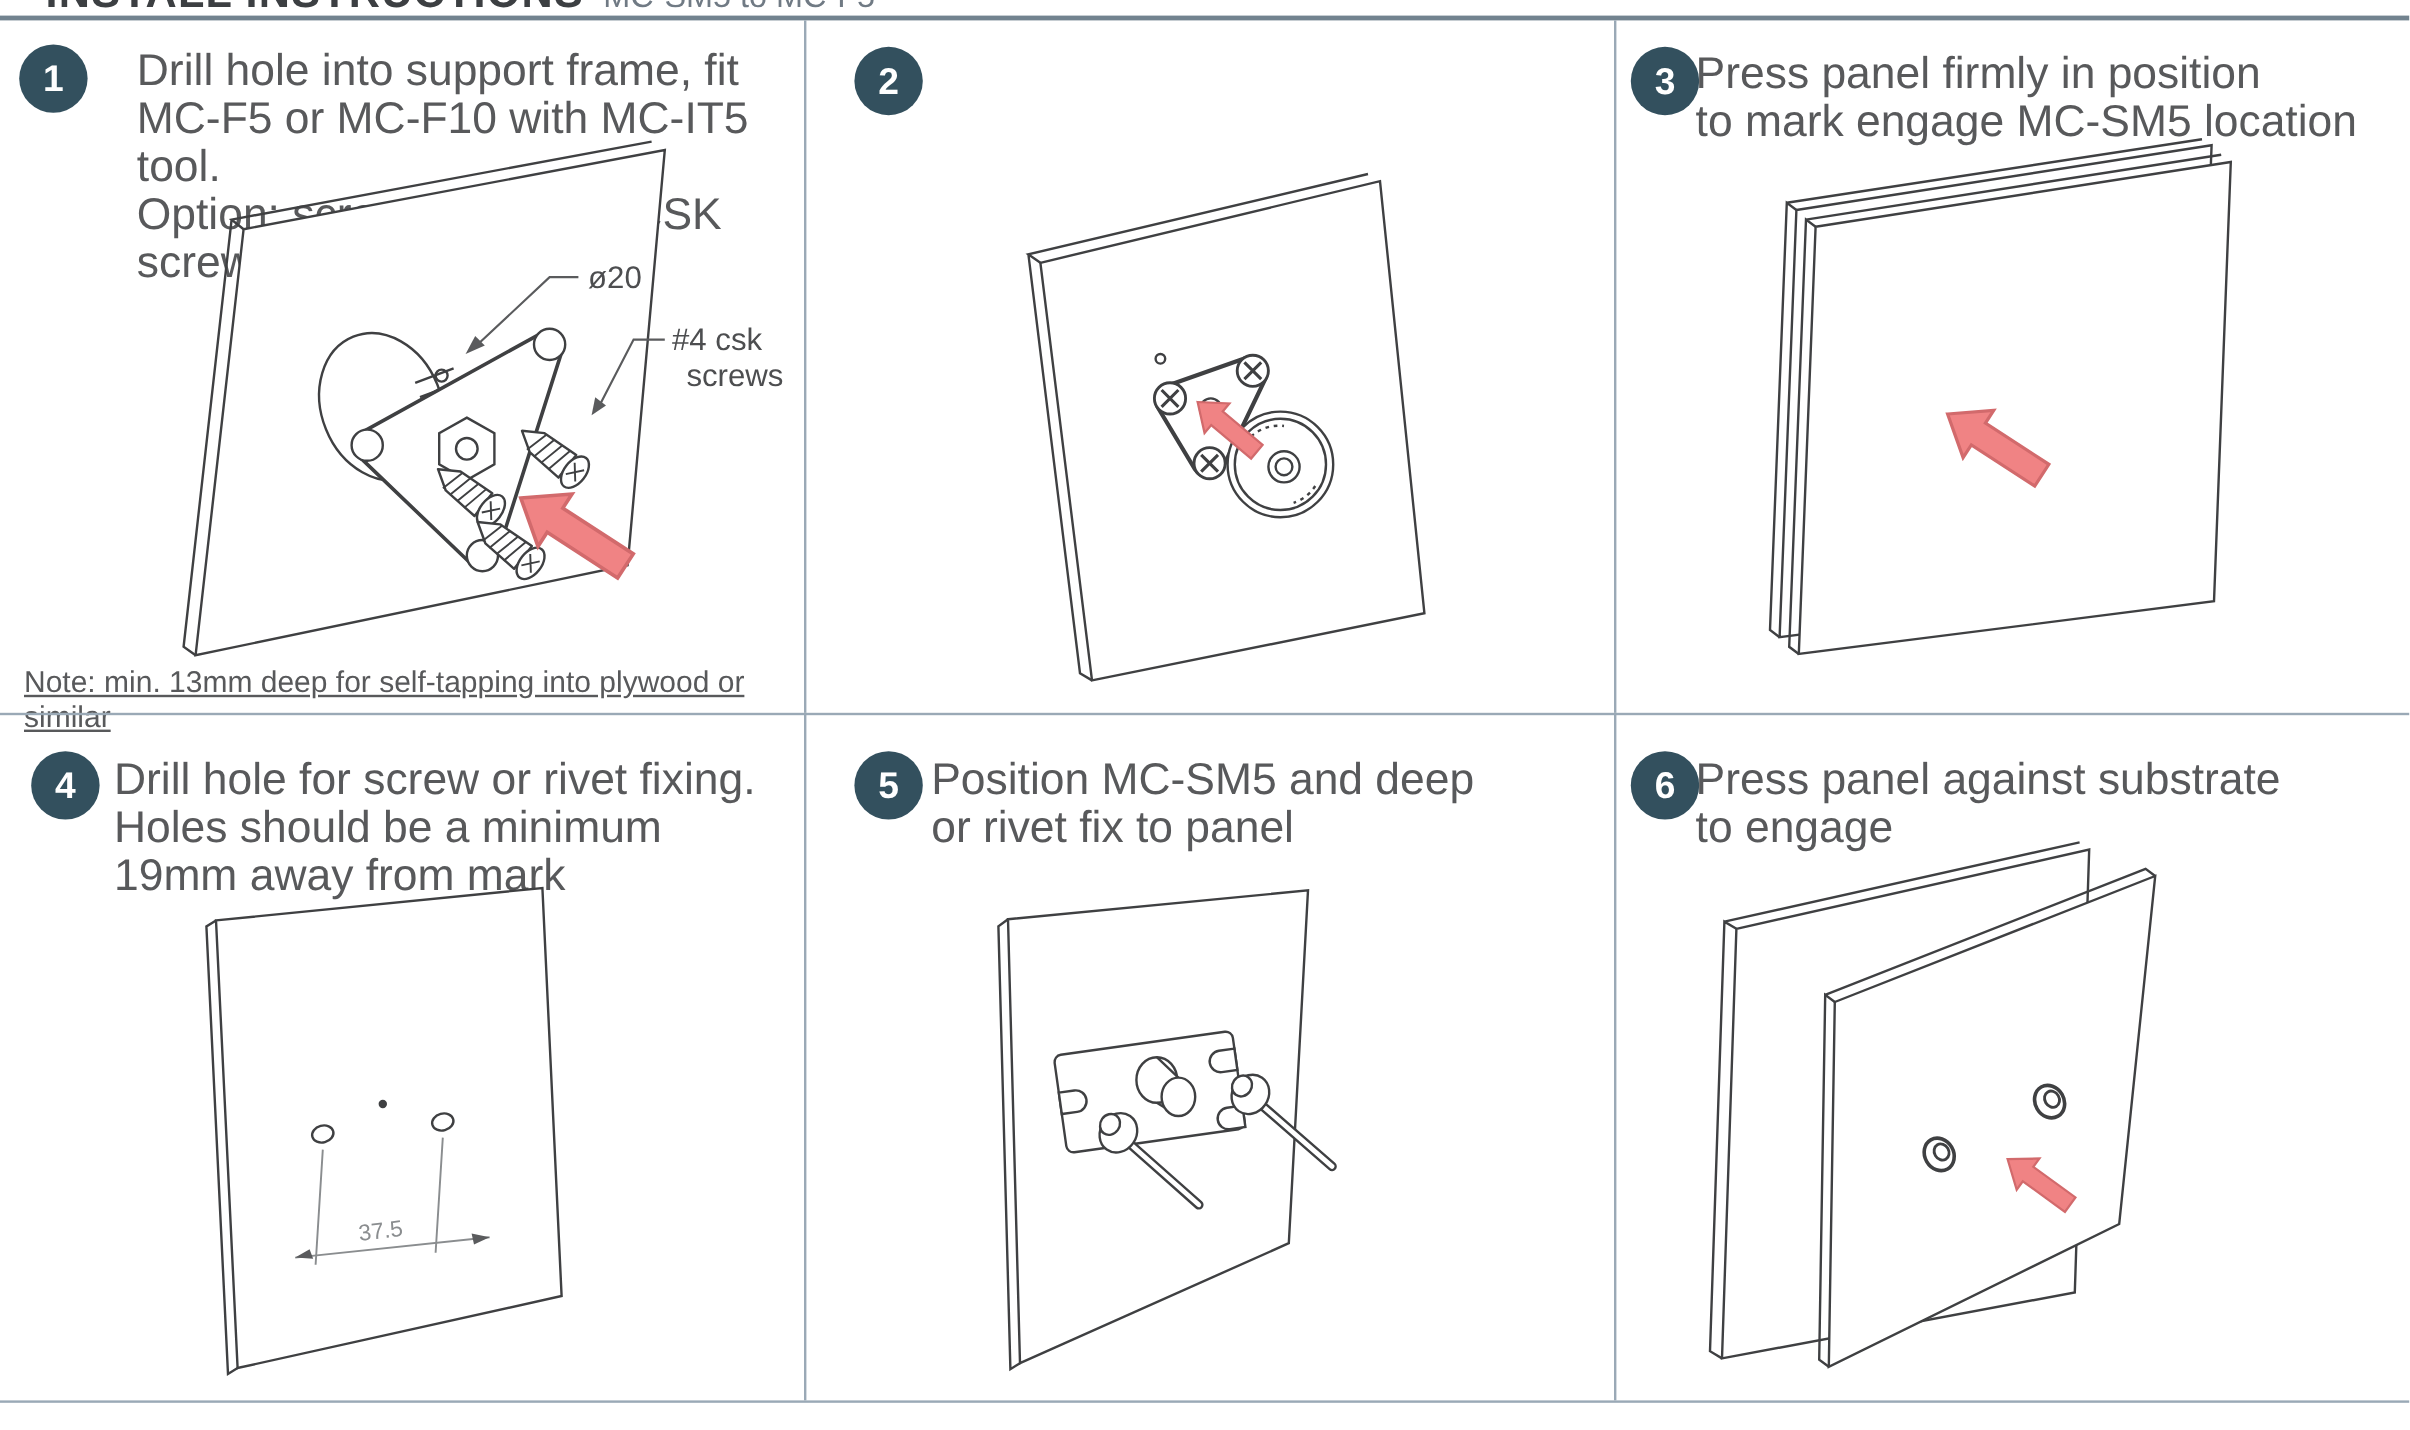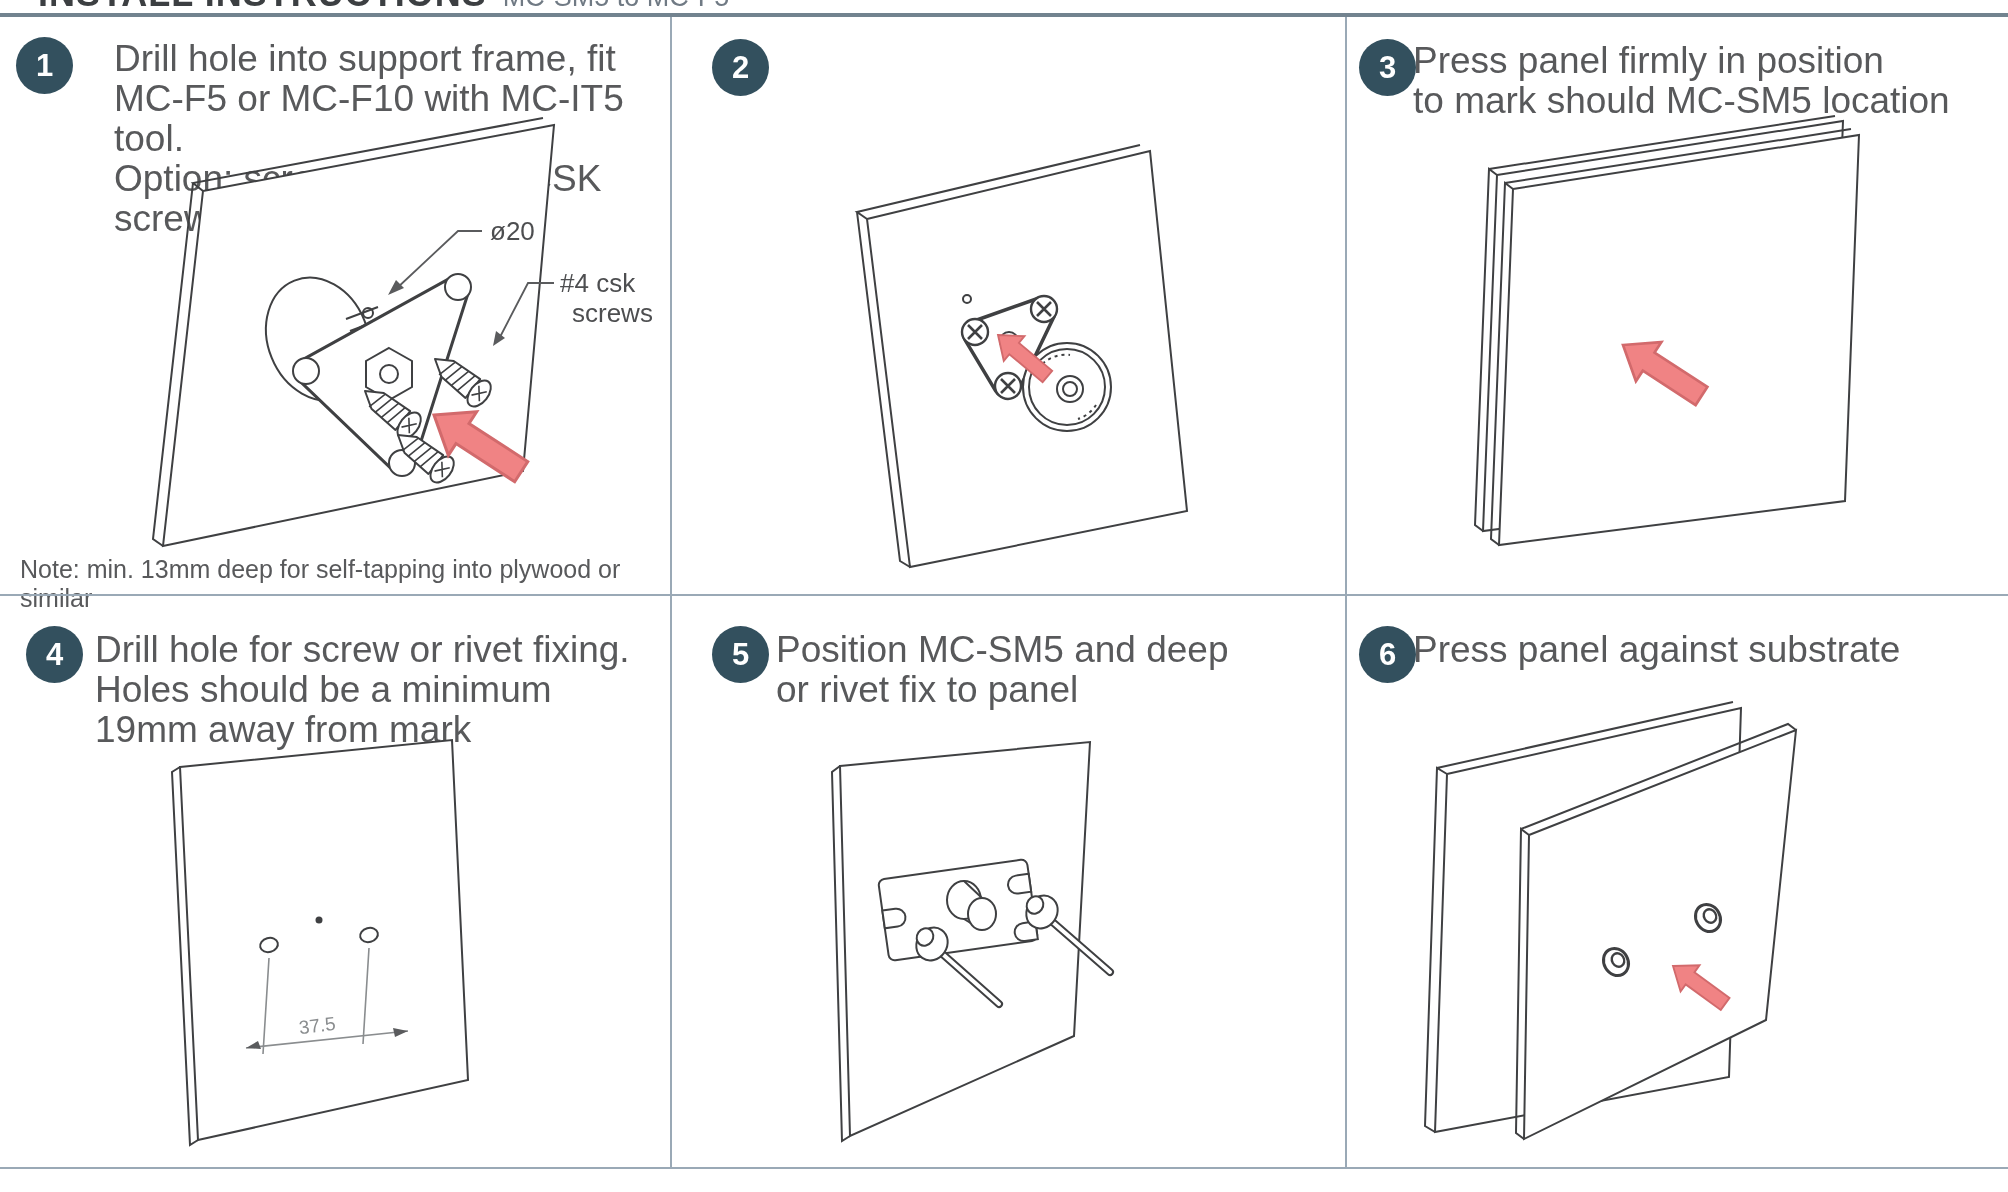--- a/index.html
+++ b/index.html
@@ -18,21 +18,21 @@
           border-bottom:2px solid var(--rule,#9AA9B6);
           display:grid; grid-template-columns:670px 675px 663px; grid-template-rows:577px 573px; }
   .cell { position:relative; box-sizing:border-box; }
   .cb { border-left:2px solid var(--rule,#9AA9B6); }
   .rb { border-top:2px solid var(--rule,#9AA9B6); }
 
   .badge { position:absolute; width:57px; height:57px; border-radius:50%;
            background:var(--badge,#33505E); color:#fff; font-size:31px; font-weight:bold;
            display:flex; align-items:center; justify-content:center; }
   .instr { position:absolute; font-size:37px; line-height:40px; color:var(--text,#58595B); }
-  .note  { position:absolute; font-size:25px; color:var(--text,#58595B); }
+  .note  { position:absolute; font-size:25px; color:var(--text,#58595B);text-decoration:underline; }
 
   svg.illus { position:absolute; overflow:visible; }
   .ln { stroke:var(--line,#3F4042); stroke-width:2; fill:none; }
   .wh { stroke:var(--line,#3F4042); stroke-width:2; fill:#fff; }
   .thin { stroke:var(--dim,#8A8D8F); stroke-width:1.6; fill:none; }
   .lead { stroke:#5a5b5d; stroke-width:1.8; fill:none; }
   .ah { fill:#5a5b5d; stroke:none; }
   .calloutText { font-family:"Liberation Sans",sans-serif; font-size:26px; fill:var(--label,#4D4E50); }
   .dimText { font-family:"Liberation Sans",sans-serif; font-size:19px; fill:var(--dim,#8A8D8F); }
   .arrowUse { fill:var(--accent,#F08384); stroke:var(--accent-dark,#D26A6C); stroke-width:3; }
@@ -135,21 +135,21 @@
           <circle class="wh" cx="388" cy="270" r="7"></circle>
         </g>
         <use href="#blockArrow" class="arrowUse" transform="translate(316,216) rotate(40) scale(0.62)"></use>
       </svg>
     </div>
 
     <div class="cell cb">
       <div class="badge" style="left:12px;top:22px">3</div>
       <div class="instr" style="left:66px;top:24px">
         <div>Press panel firmly in position</div>
-        <div>to mark should MC-SM5 location</div>
+        <div>to mark engage MC-SM5 location</div>
       </div>
       <svg class="illus" style="left:8px;top:102px" width="650" height="440" viewBox="0 0 650 440">
         <g>
           <path class="wh" d="M142,56 L488,2 L474,368 L128,412 Z"></path>
           <path class="ln" d="M142,56 L134,50 L120,406 L128,412 M134,50 L480,-3"></path>
         </g>
         <g>
           <path class="wh" d="M158,70 L504,16 L490,382 L144,426 Z"></path>
           <path class="ln" d="M158,70 L150,64 L136,420 L144,426 M150,64 L496,10"></path>
         </g>
@@ -216,20 +216,21 @@
           <ellipse class="wh" cx="362" cy="176" rx="15" ry="17" transform="rotate(35 362 176)"></ellipse>
           <ellipse class="wh" cx="355" cy="169" rx="8" ry="9" transform="rotate(35 355 169)"></ellipse>
         </g>
       </svg>
     </div>
 
     <div class="cell cb rb">
       <div class="badge" style="left:12px;top:30px">6</div>
       <div class="instr" style="left:66px;top:34px">
         <div>Press panel against substrate</div>
+        <div>to engage</div>
       </div>
       <svg class="illus" style="left:8px;top:106px" width="650" height="465" viewBox="0 0 650 465">
         <g>
           <path class="wh" d="M92,72 L386,6 L374,375 L80,430 Z"></path>
           <path class="ln" d="M92,72 L82,66 L70,424 L80,430 M82,66 L378,0"></path>
         </g>
         <g>
           <path class="wh" d="M174,133 L441,28 L411,318 L169,437 Z"></path>
           <path class="ln" d="M174,133 L166,127 L161,431 L169,437 M166,127 L433,22 L441,28"></path>
         </g>

